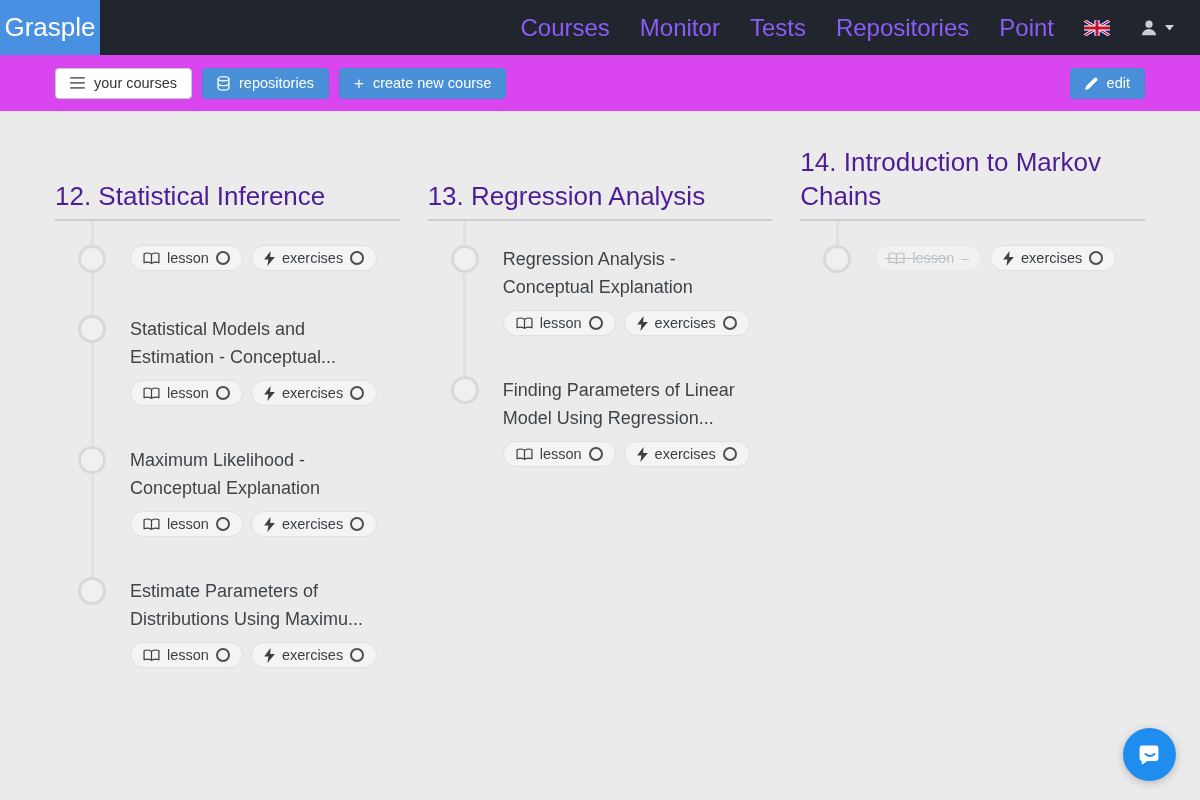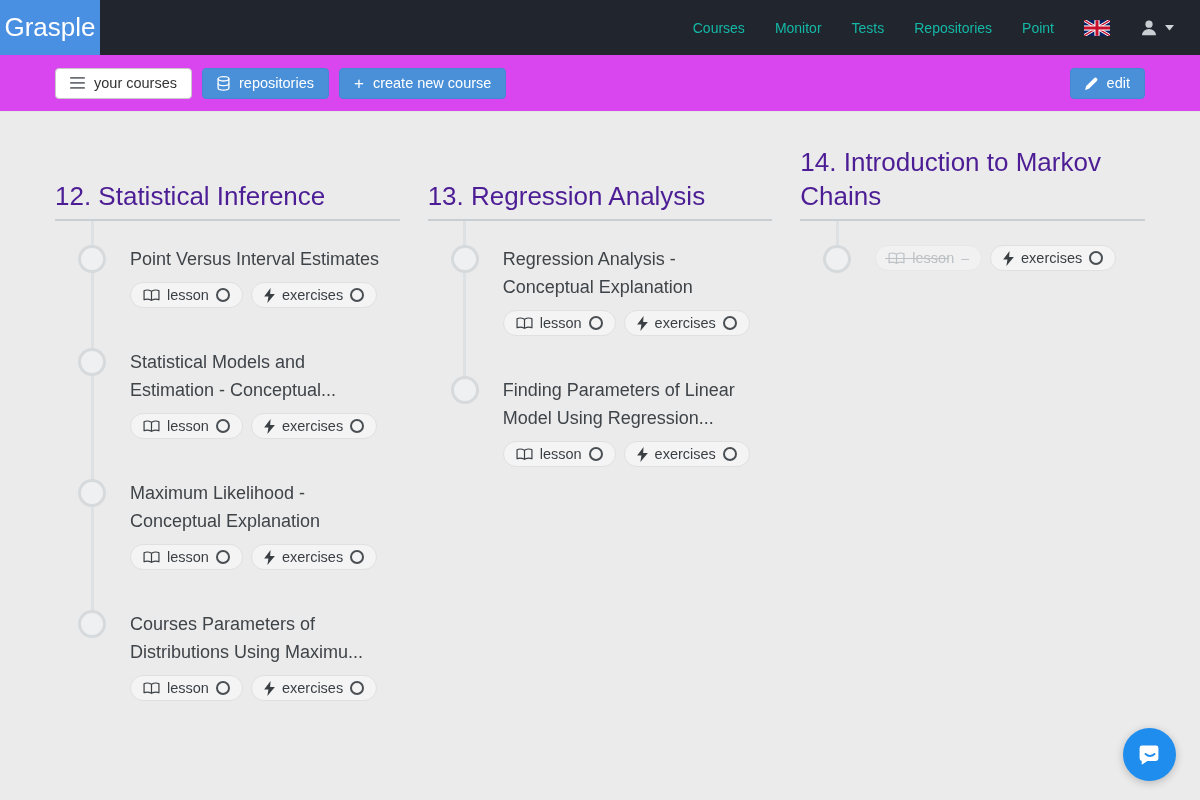--- a/index.html
+++ b/index.html
@@ -4,21 +4,21 @@
 <style>
   * { box-sizing: border-box; margin: 0; padding: 0; }
   html, body { width: 1200px; height: 800px; overflow: hidden; }
   body { font-family: "Liberation Sans", sans-serif; background: #ebebeb; }
 
   
   .navbar { height: 55px; background: #21262e; display: flex; align-items: stretch; }
   .logo { width: 100px; background: #4a90e2; color: #fff; font-size: 26px;
           display: flex; align-items: center; justify-content: center; cursor: pointer; }
   .nav-right { margin-left: auto; display: flex; align-items: center; gap: 30px; padding-right: 26px; }
-  .nav-item { color: #14b8a6; font-size: 14px; text-decoration: none; cursor: pointer; }
+  .nav-item { color: #8b5cf6; font-size: 24px; text-decoration: none; cursor: pointer; }
   .flag { display: flex; align-items: center; cursor: pointer; }
   .user-menu { display: flex; align-items: center; gap: 7px; cursor: pointer; }
 
   
   .toolbar { height: 57px; background: #d946ef; border-bottom: 1px solid #e3e3e3;
              display: flex; align-items: center; gap: 10px; padding: 0 55px; }
   .btn { display: inline-flex; align-items: center; gap: 9px; height: 31px; padding: 0 14px;
          border-radius: 4px; font-size: 14.5px; border: 1px solid transparent; cursor: pointer;
          font-family: "Liberation Sans", sans-serif; }
   .btn-outline { background: #fff; border-color: #c8c8c8; color: #333; }
@@ -125,21 +125,20 @@
 </div>
 
 <main class="main">
   <div class="columns" id="columns">
   <section class="column">
     <h2 class="column-title">12. Statistical Inference</h2>
     <ul class="timeline">
   <li class="item">
     <span class="node"></span>
     <div class="item-content">
-      <div class="item-title">Point Versus Interval Estimates</div>
       <div class="badges">
         <span class="badge lesson">
           <svg width="17" height="13" viewBox="0 0 18 14">
             <path d="M1,2 C3,0.8 6,0.8 9,2.5 C12,0.8 15,0.8 17,2 L17,11.6 C15,10.6 12,10.6 9,12.2 C6,10.6 3,10.6 1,11.6 Z" fill="none" stroke="currentColor" stroke-width="1.3" stroke-linejoin="round"></path>
             <path d="M9,2.5 L9,12.2" fill="none" stroke="currentColor" stroke-width="1.3"></path>
           </svg>
           <span class="blabel">lesson</span>
           <span class="status"></span>
 
         </span>
@@ -202,21 +201,21 @@
           <span class="blabel">exercises</span>
           <span class="status"></span>
         </span>
       </div>
     </div>
   </li>
 
   <li class="item">
     <span class="node"></span>
     <div class="item-content">
-      <div class="item-title">Courses Parameters of
+      <div class="item-title">Estimate Parameters of
 Distributions Using Maximu...</div>
       <div class="badges">
         <span class="badge lesson">
           <svg width="17" height="13" viewBox="0 0 18 14">
             <path d="M1,2 C3,0.8 6,0.8 9,2.5 C12,0.8 15,0.8 17,2 L17,11.6 C15,10.6 12,10.6 9,12.2 C6,10.6 3,10.6 1,11.6 Z" fill="none" stroke="currentColor" stroke-width="1.3" stroke-linejoin="round"></path>
             <path d="M9,2.5 L9,12.2" fill="none" stroke="currentColor" stroke-width="1.3"></path>
           </svg>
           <span class="blabel">lesson</span>
           <span class="status"></span>
 

